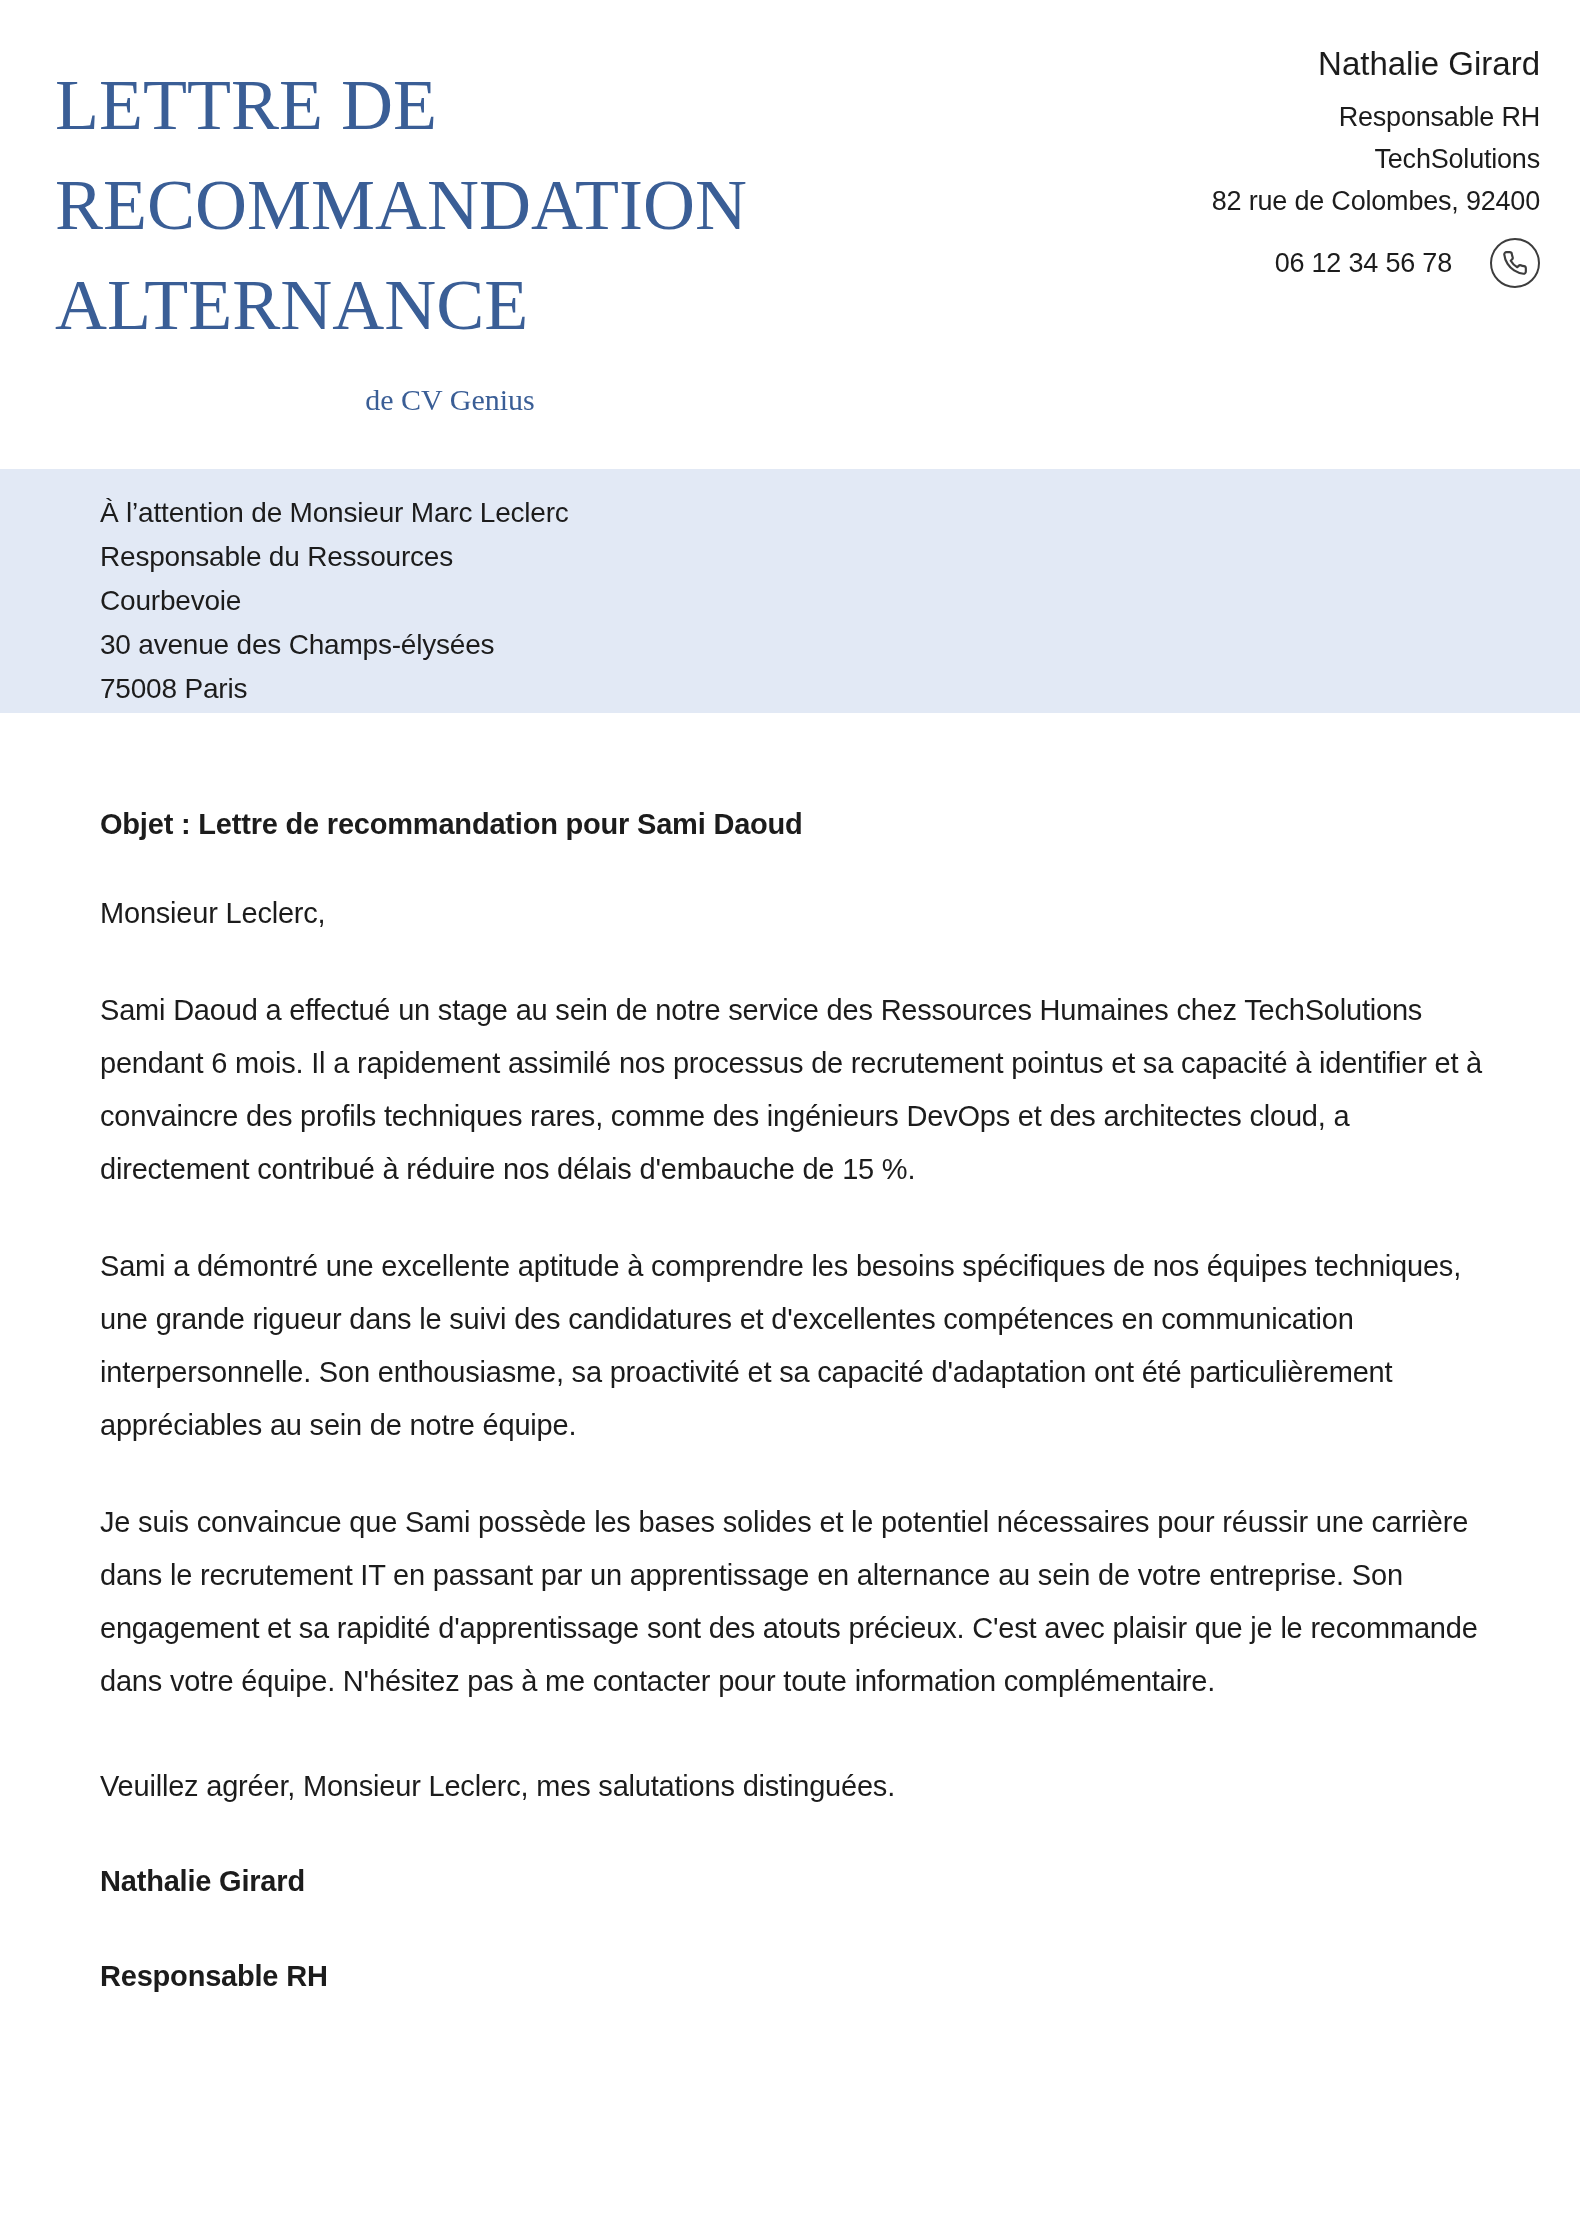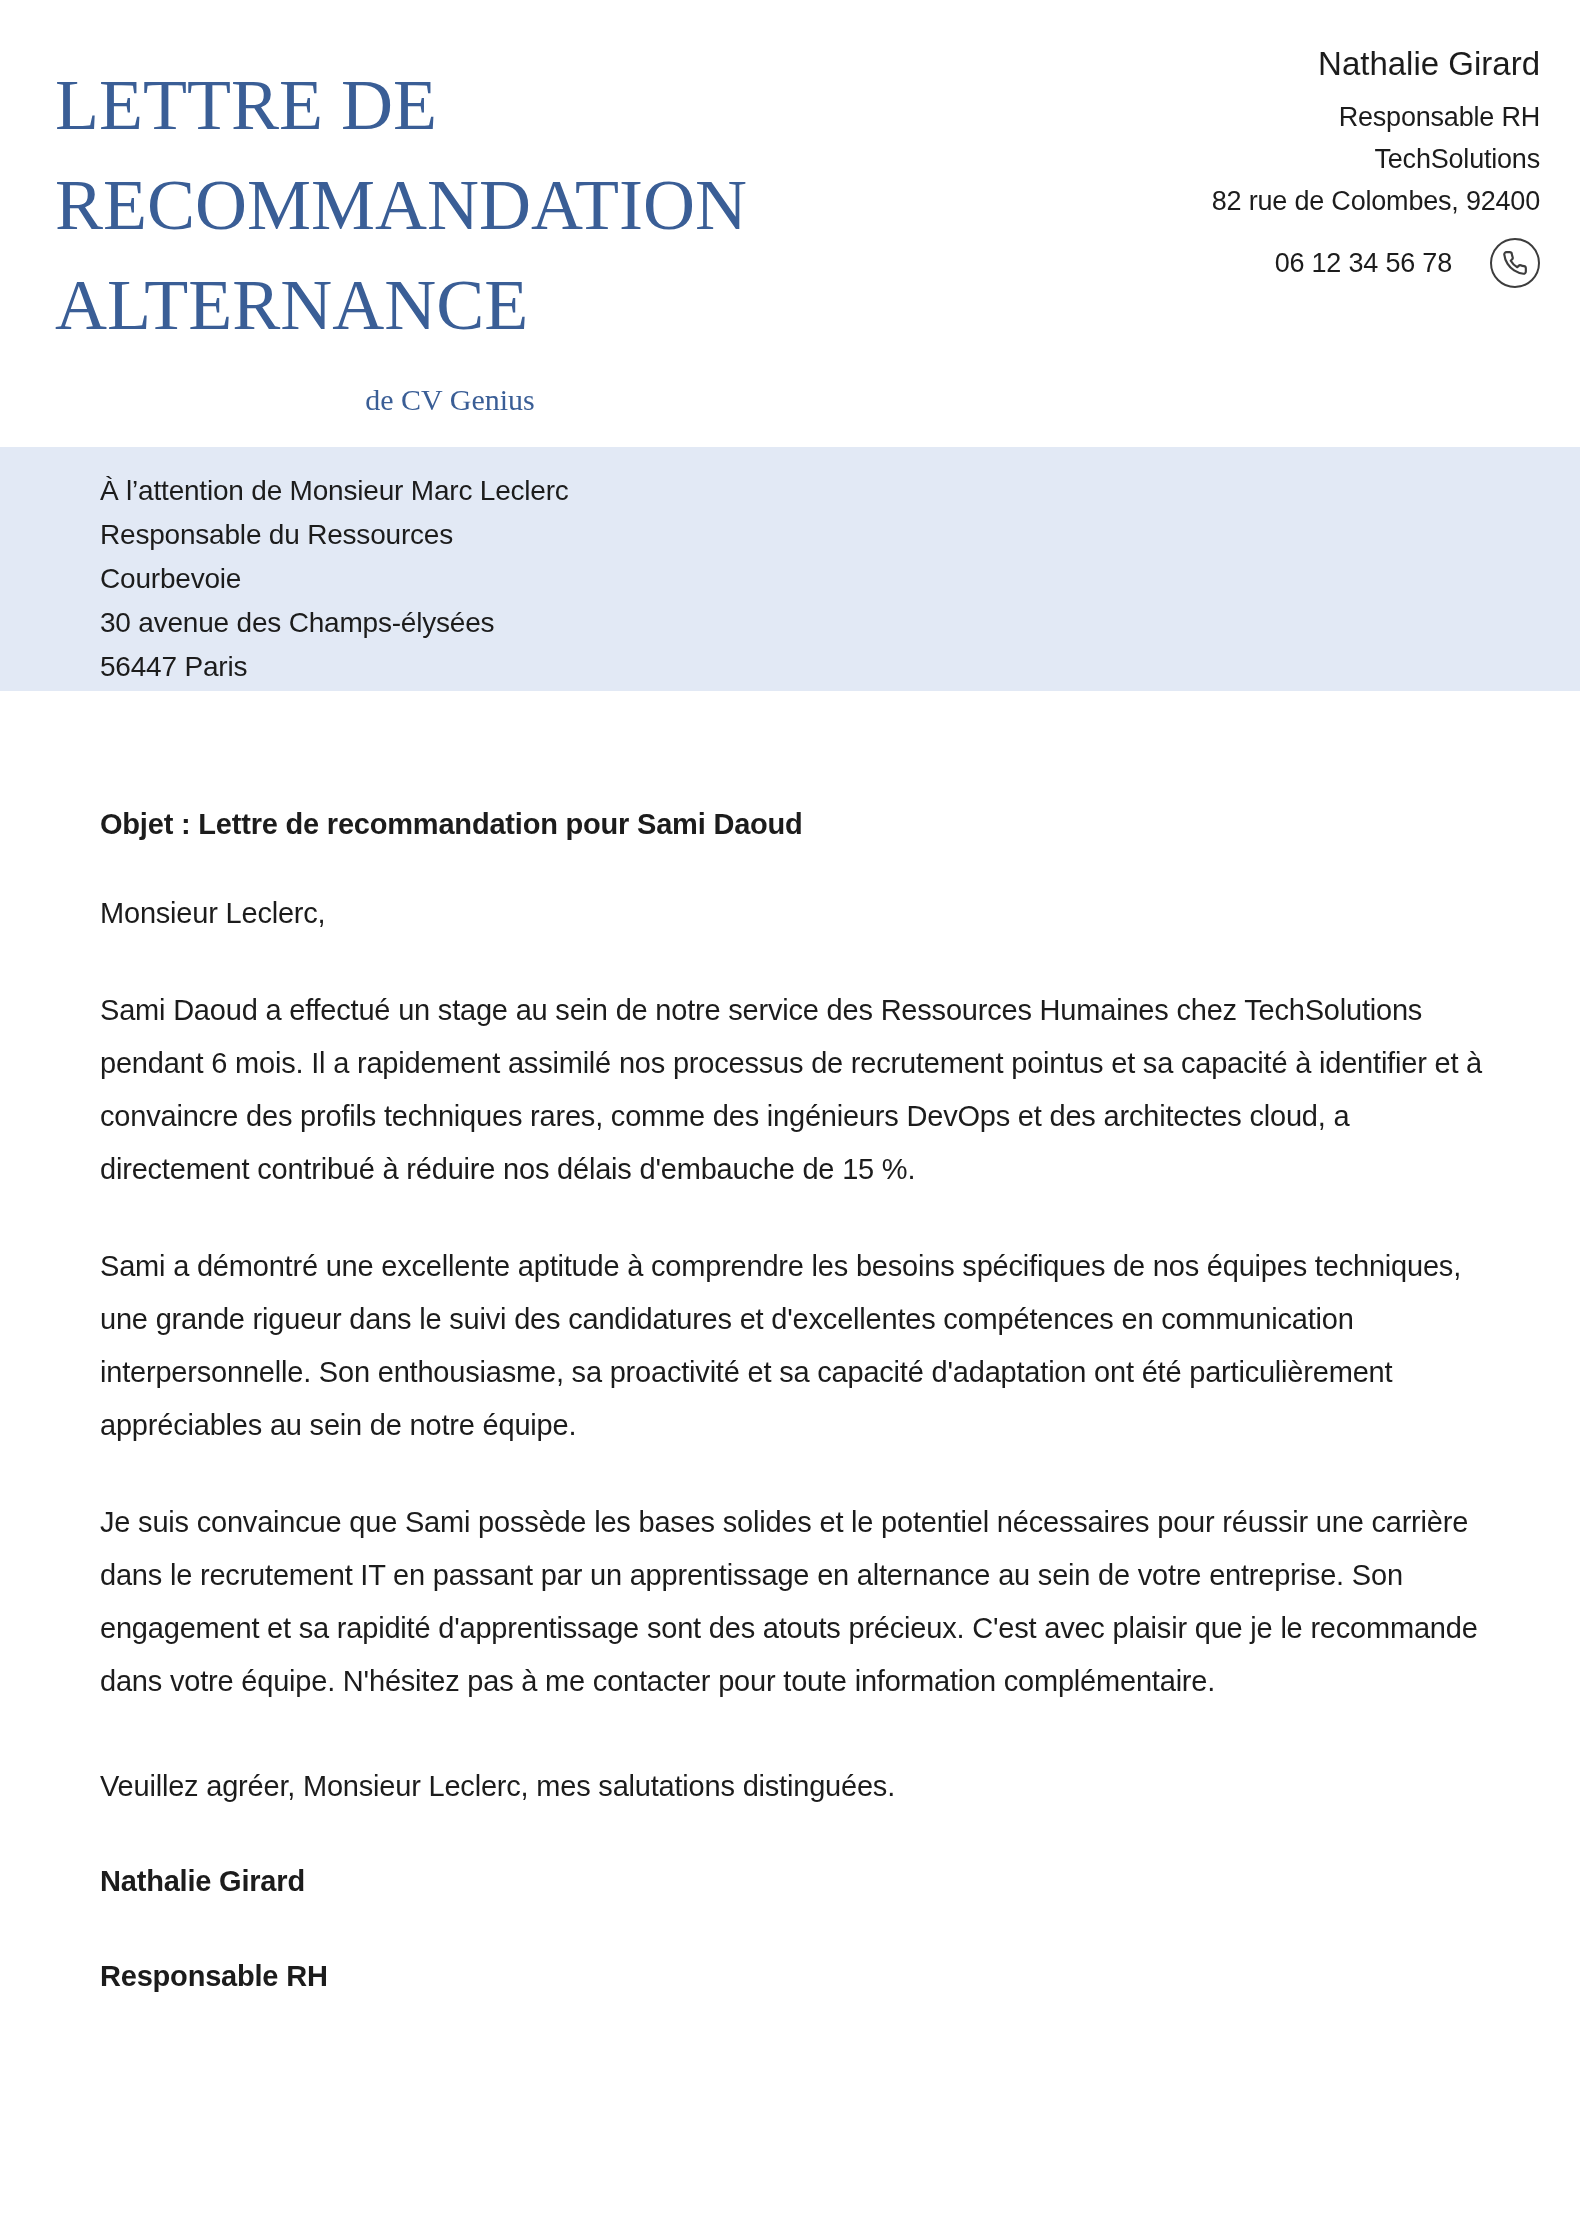--- a/index.html
+++ b/index.html
@@ -78,21 +78,21 @@
     fill: none;
     stroke-width: 2;
     stroke-linecap: round;
     stroke-linejoin: round;
   }
 
   
   .recipient-band {
     position: absolute;
     left: 0;
-    top: 447px;
+    top: 469px;
     width: 1580px;
     height: 244px;
     background: #e2e9f5;
   }
   .recipient-lines {
     position: absolute;
     left: 100px;
     top: 22px;
     font-size: 28px;
     line-height: 44px;
@@ -145,21 +145,21 @@
     </div>
 
   </div>
 
   <div class="recipient-band">
     <div class="recipient-lines">
       <div>À l’attention de Monsieur Marc Leclerc</div>
       <div>Responsable du Ressources</div>
       <div>Courbevoie</div>
       <div>30 avenue des Champs-élysées</div>
-      <div>56447 Paris</div>
+      <div>75008 Paris</div>
     </div>
   </div>
 
   <div class="letter">
     <div class="subject-line">Objet : Lettre de recommandation pour Sami Daoud</div>
     <div class="salutation">Monsieur Leclerc,</div>
     <div class="para">Sami Daoud a effectué un stage au sein de notre service des Ressources Humaines chez TechSolutions pendant 6 mois. Il a rapidement assimilé nos processus de recrutement pointus et sa capacité à identifier et à convaincre des profils techniques rares, comme des ingénieurs DevOps et des architectes cloud, a directement contribué à réduire nos délais d'embauche de 15 %.</div>
     <div class="para">Sami a démontré une excellente aptitude à comprendre les besoins spécifiques de nos équipes techniques, une grande rigueur dans le suivi des candidatures et d'excellentes compétences en communication interpersonnelle. Son enthousiasme, sa proactivité et sa capacité d'adaptation ont été particulièrement appréciables au sein de notre équipe.</div>
     <div class="para">Je suis convaincue que Sami possède les bases solides et le potentiel nécessaires pour réussir une carrière dans le recrutement IT en passant par un apprentissage en alternance au sein de votre entreprise. Son engagement et sa rapidité d'apprentissage sont des atouts précieux. C'est avec plaisir que je le recommande dans votre équipe. N'hésitez pas à me contacter pour toute information complémentaire.</div>
     <div class="closing">Veuillez agréer, Monsieur Leclerc, mes salutations distinguées.</div>

